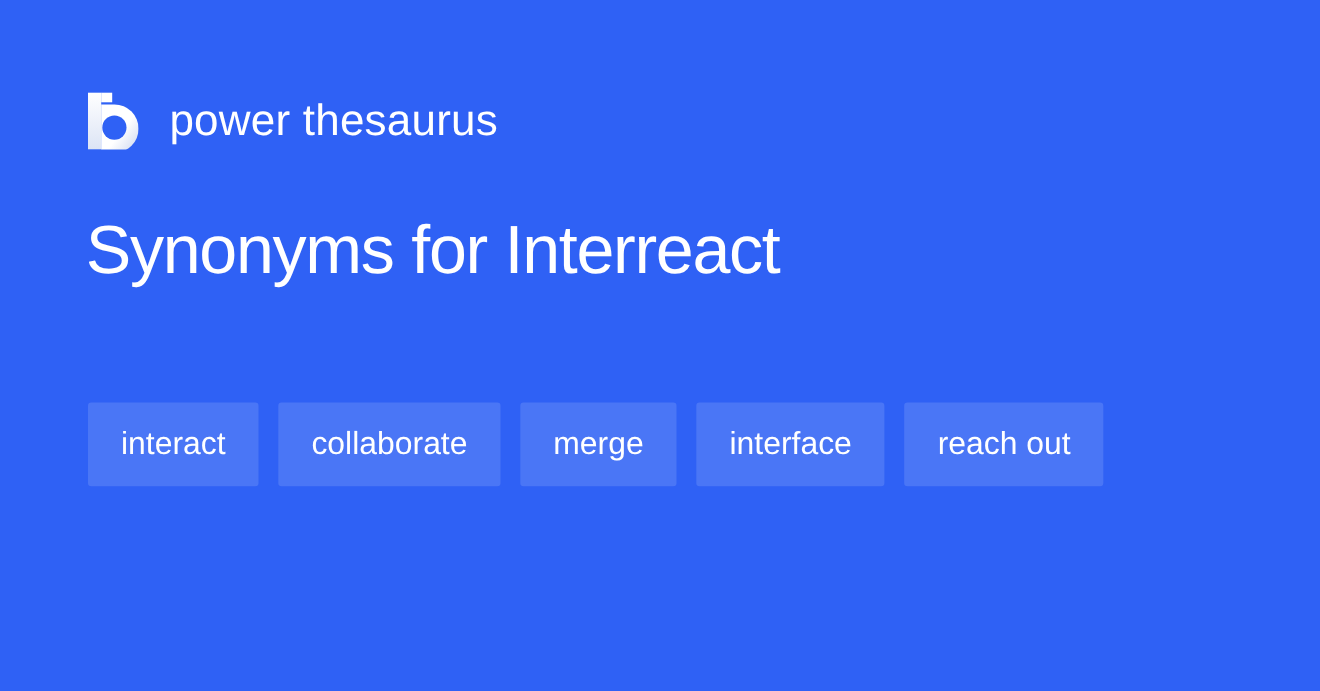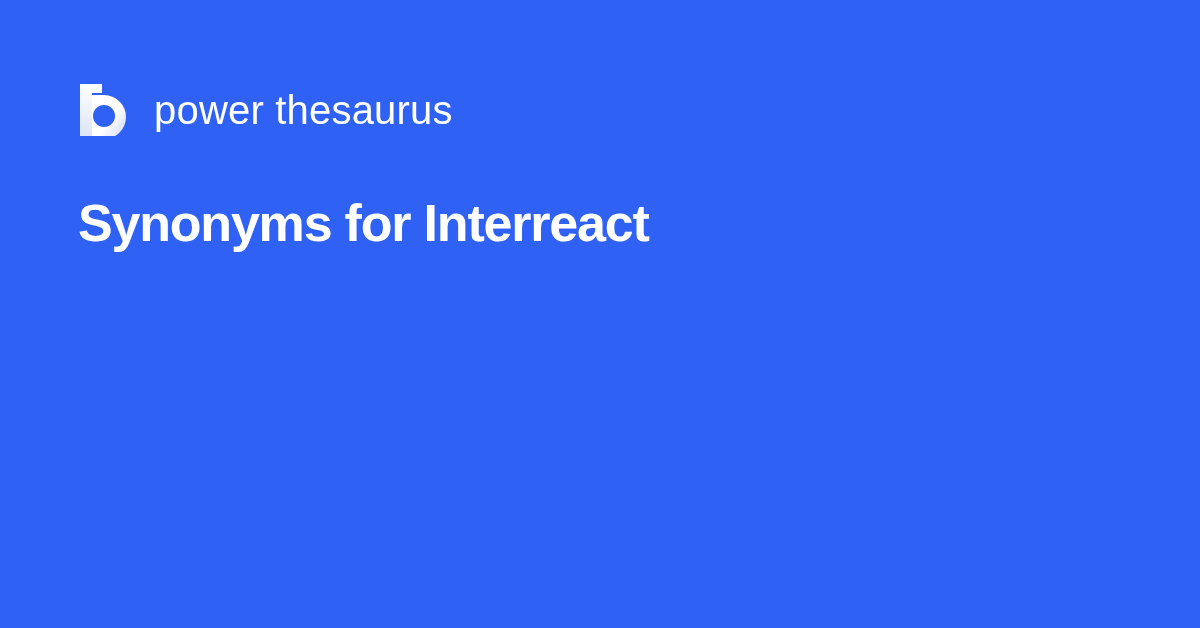--- a/index.html
+++ b/index.html
@@ -50,22 +50,22 @@
     white-space: nowrap;
   }
 
   
   .headline {
     position: absolute;
     left: 78px;
     top: 196px;
     width: 1060px;
     margin: 0;
-    font-size: 52px;
-    font-weight: 700;
+    font-size: 62px;
+    font-weight: 400;
     letter-spacing: -1.2px;
     color: #FFFFFF;
     line-height: 1.04;
     white-space: nowrap;
   }
 
   
   .chips {
     position: absolute;
     left: 80px;
@@ -113,14 +113,21 @@
       <rect x="0" y="0" width="12" height="52" fill="url(#stemGrad)"></rect>
       <rect x="12" y="0" width="10" height="9" fill="#FFFFFF"></rect>
       <path d="M12 11 h12 a22 22 0 0 1 0 44 h-12 z" fill="url(#bGrad)"></path>
       <circle cx="24" cy="32" r="11" fill="#2F61F5"></circle>
     </svg>
     <span class="brand-name">power thesaurus</span>
   </div>
 
   <h1 class="headline">Synonyms for Interreact</h1>
 
+  <div class="chips">
+    <span class="chip">interact</span>
+    <span class="chip">collaborate</span>
+    <span class="chip">merge</span>
+    <span class="chip">interface</span>
+    <span class="chip">reach out</span>
+  </div>
 
 </div>
 
 </body></html>

